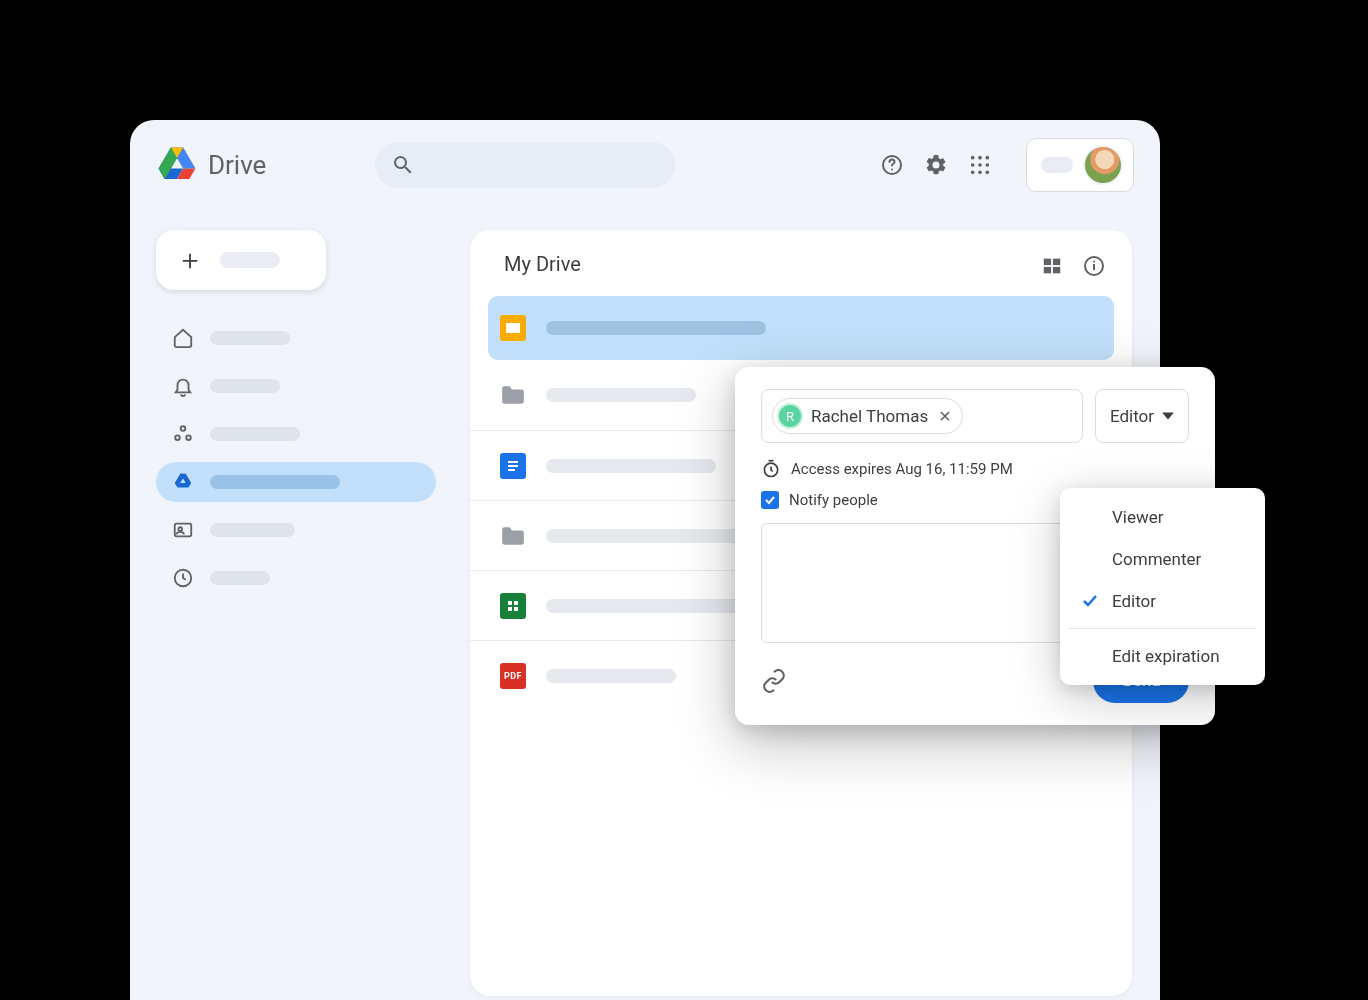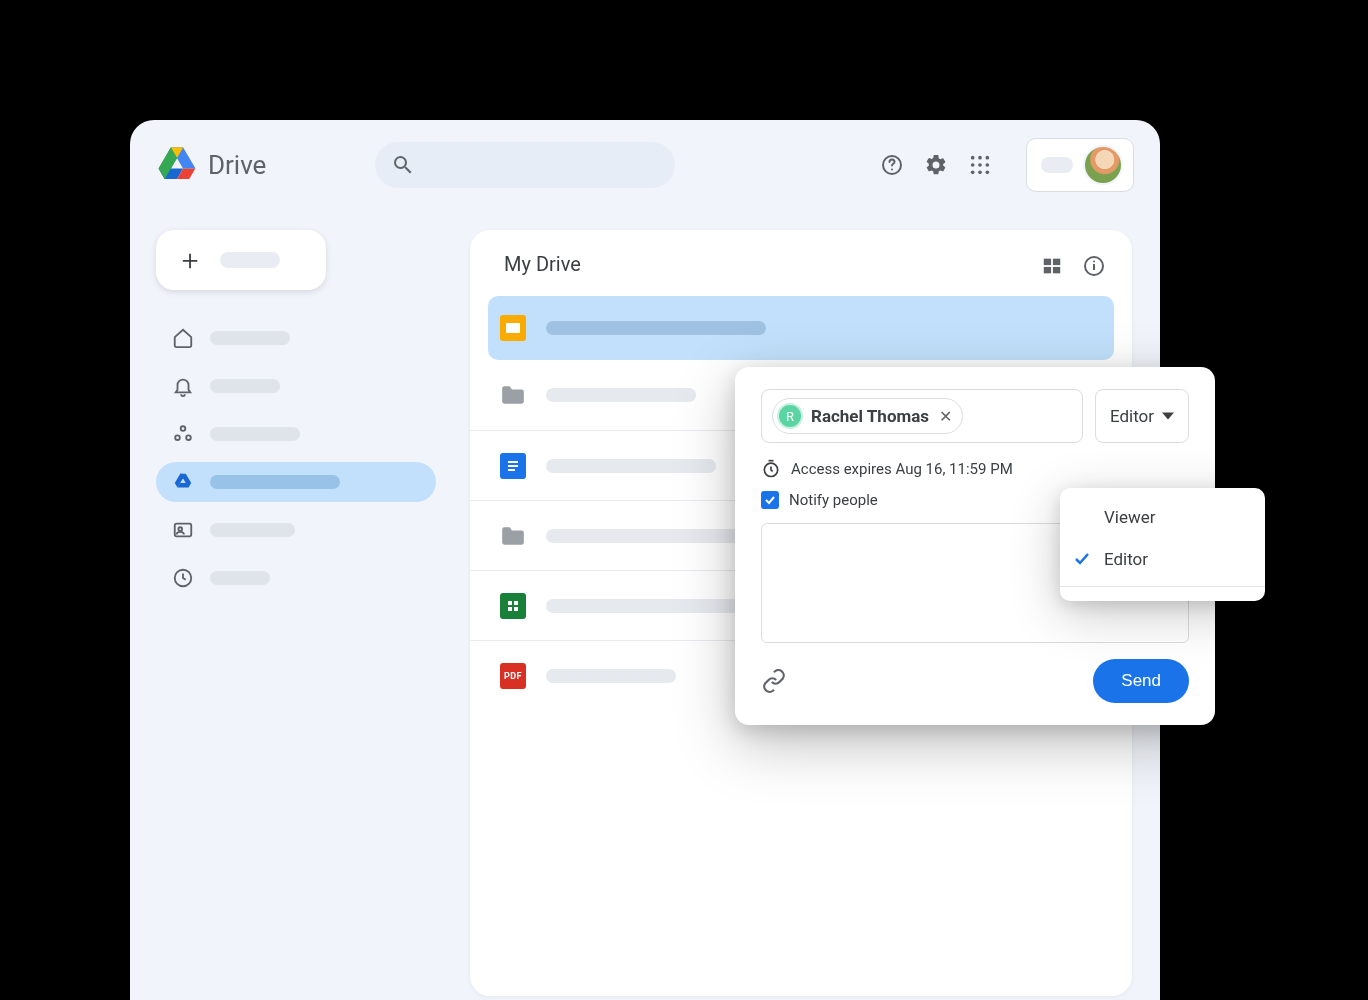--- a/index.html
+++ b/index.html
@@ -147,21 +147,21 @@
     display:flex; align-items:center;
   }
   .chip {
     display:flex; align-items:center;
     border:1px solid #dadce0;
     border-radius: 20px;
     padding: 4px 8px 4px 4px;
     gap:8px;
   }
   .chip-av { width:26px; height:26px; border-radius:50%; background:#5bd4a4; color:#fff; display:flex; align-items:center; justify-content:center; font-size:13px; border:2px solid #c7f1df;}
-  .chip-name { font-size:17px; color:#3c4043;font-weight:bold; }
+  .chip-name { font-size:17px; color:#3c4043; }
   .chip-x { font-size:16px; color:#5f6368; padding:0 2px; }
   .role-btn {
     border:1px solid #dadce0;
     border-radius:8px;
     padding: 10px 14px;
     display:flex; align-items:center; gap:8px;
     font-size:17px; color:#3c4043;
     background:#fff;
   }
   .access-row { display:flex; align-items:center; gap:10px; color:#3c4043; font-size:15px; margin-bottom:12px; }
@@ -179,21 +179,21 @@
 
   
   .menu {
     position:absolute;
     left: 1060px; top: 488px;
     width: 205px;
     background:#fff;
     border-radius: 10px;
     box-shadow: 0 12px 50px rgba(0,0,0,0.22), 0 4px 16px rgba(0,0,0,0.12);
     z-index: 20;
-    padding: 8px 0;
+    padding: 8px 8px;
   }
   .menu-item {
     display:flex; align-items:center;
     height:42px; padding: 0 16px 0 44px;
     font-size:17px; color:#3c4043;
     position:relative;
   }
   .menu-item .check {
     position:absolute; left:12px; color:#1a73e8;
   }
@@ -440,21 +440,27 @@
     </span>
     <button class="send-btn">Send</button>
   </div>
 </div>
 
 <div class="menu">
   <div class="menu-item">
     <span>Viewer</span>
   </div>
   <div class="menu-item">
+    <span>Commenter</span>
+  </div>
+  <div class="menu-item">
     <span class="check">
       <svg width="20" height="20" viewBox="0 0 20 20" fill="none" stroke="#1a73e8" stroke-width="2.5">
           <path d="M4 10l4 4 8-9"></path>
         </svg>
     </span>
     <span>Editor</span>
   </div>
   <div class="menu-div"></div>
+  <div class="menu-item">
+    <span>Edit expiration</span>
+  </div>
 </div>
 
 </body></html>

